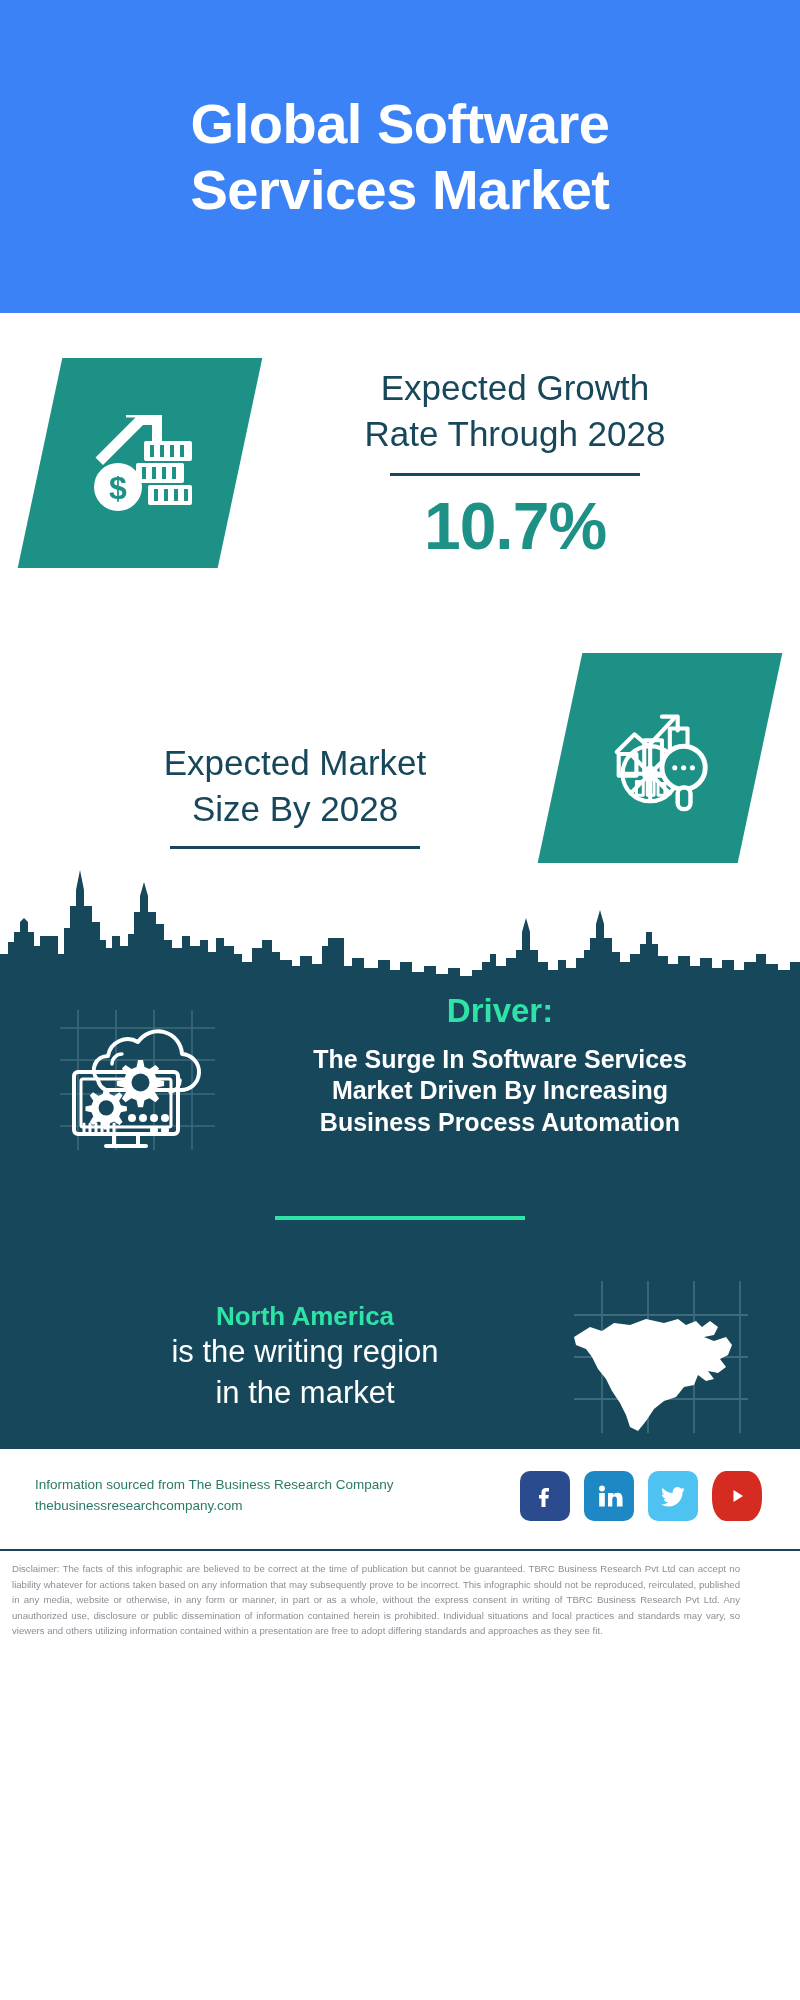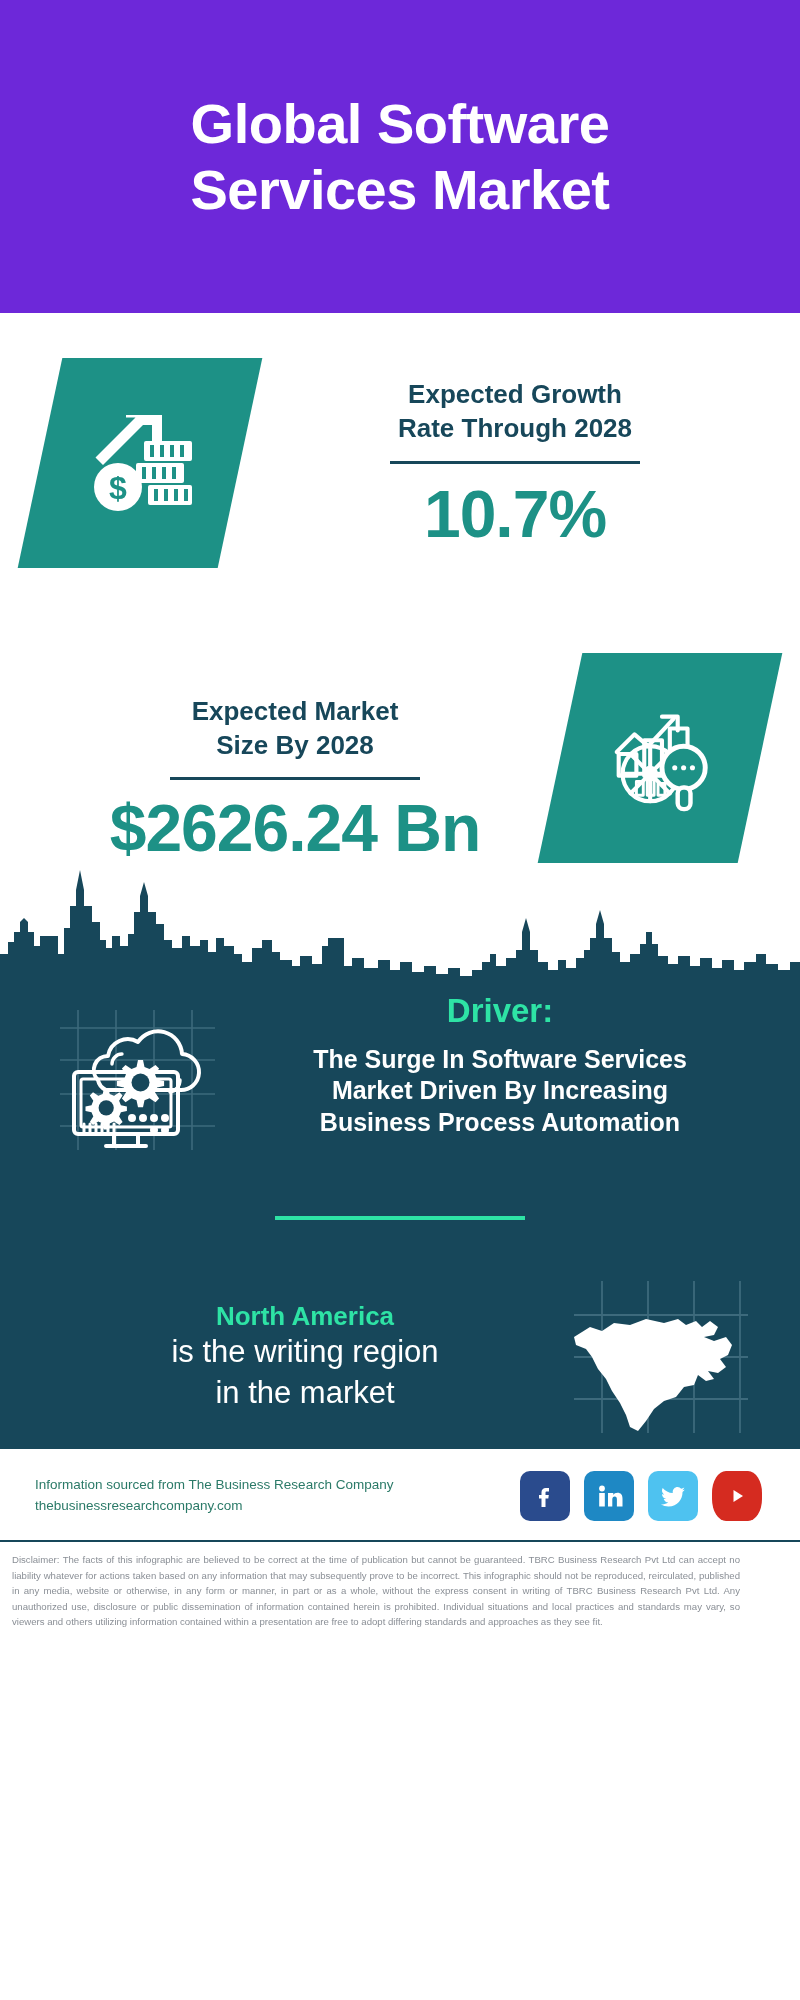--- a/index.html
+++ b/index.html
@@ -8,21 +8,21 @@
     width:800px; height:2000px;
     background:#ffffff;
     font-family:"Liberation Sans", sans-serif;
     overflow:hidden;
     position:relative;
   }
 
   
   .header {
     width:800px; height:313px;
-    background:#6d28d9;
+    background:#3b82f6;
     display:flex; align-items:center; justify-content:center;
     padding:0 60px;
   }
   .header-title {
     color:#ffffff;
     font-size:56px;
     font-weight:bold;
     line-height:1.17;
     text-align:center;
     letter-spacing:-0.5px;
@@ -54,22 +54,22 @@
   .para-badge .ico { transform:skewX(12deg); }
 
   .growth-text {
     flex:1;
     text-align:center;
     padding-left:10px;
     padding-right:20px;
   }
   .label-dark {
     color:#17475a;
-    font-size:26px;
-    font-weight:bold;
+    font-size:35px;
+    font-weight:normal;
     line-height:1.32;
   }
   .rule {
     width:250px; height:3px;
     background:#17475a;
     margin:16px auto;
   }
   .big-teal {
     color:#1d9186;
     font-size:66px;
@@ -159,21 +159,21 @@
     font-size:31px;
     font-weight:normal;
     line-height:1.3;
   }
   .region-map { width:200px; flex:none; display:flex; justify-content:center; }
 
   
   .footer {
     width:792px;
     background:#ffffff;
-    padding:22px 30px 19px 35px;
+    padding:22px 30px 28px 35px;
     display:flex;
     align-items:center;
     justify-content:space-between;
     gap:32px;
   }
   .footer-src {
     color:#2b7a68;
     font-size:13.5px;
     line-height:1.55;
   }
@@ -253,21 +253,20 @@
       <div class="rule"></div>
       <div class="big-teal">10.7%</div>
     </div>
   </div>
 
   <div class="block-size">
     <div class="size-text">
       <div class="label-dark">Expected Market</div>
       <div class="label-dark">Size By 2028</div>
       <div class="rule-left"></div>
-      <div class="big-teal">$2626.24 Bn</div>
     </div>
     <div class="para-badge">
       <span class="ico">
         <svg width="118" height="118" viewBox="0 0 120 120">
           <g fill="none" stroke="#ffffff" stroke-width="4.2" stroke-linecap="round" stroke-linejoin="round">
 
             <polyline points="16,56 34,38 48,50 74,22"></polyline>
             <polyline points="62,20 78,20 78,34"></polyline>
 
             <rect x="18" y="58" width="18" height="22"></rect>

